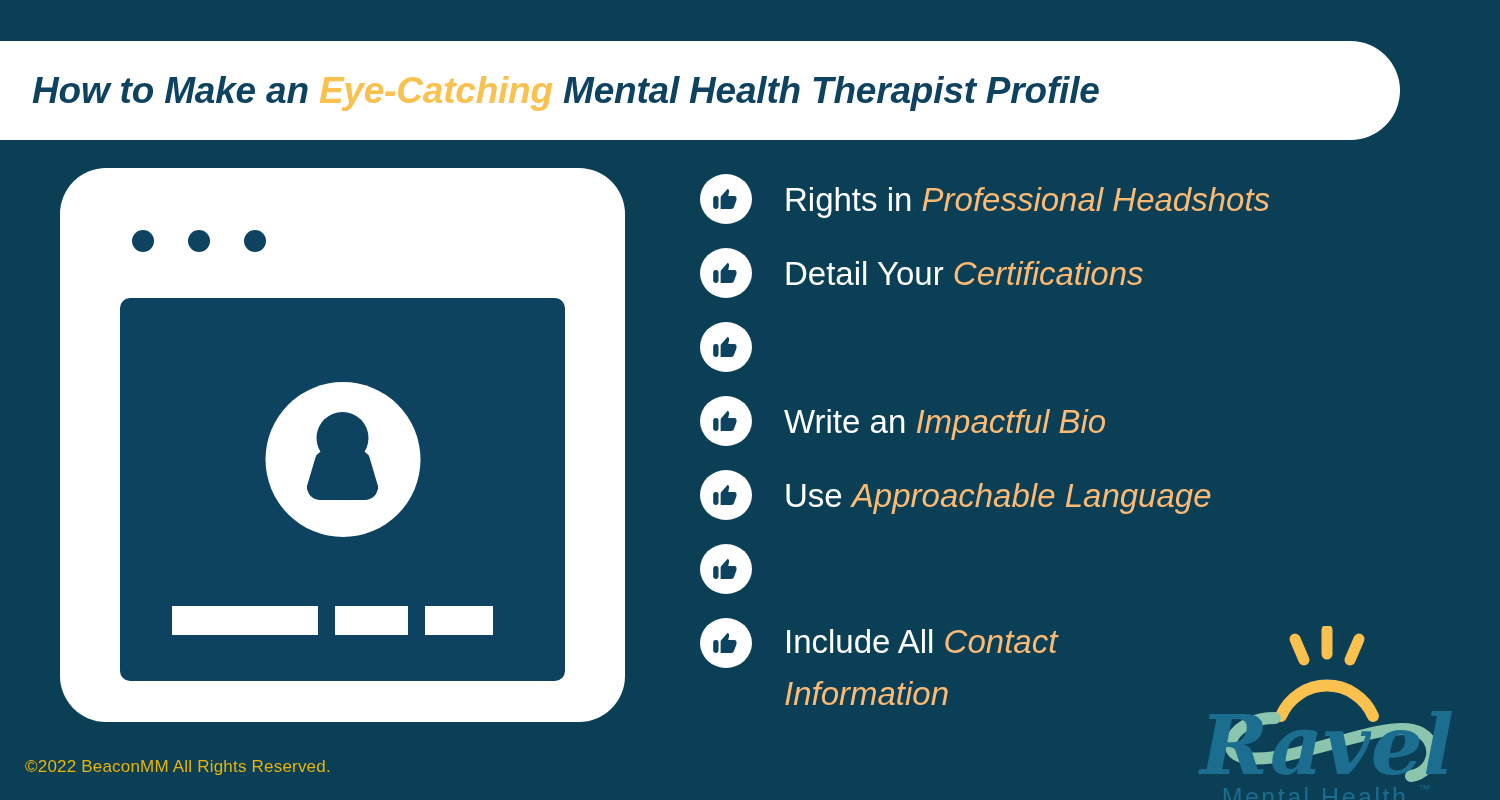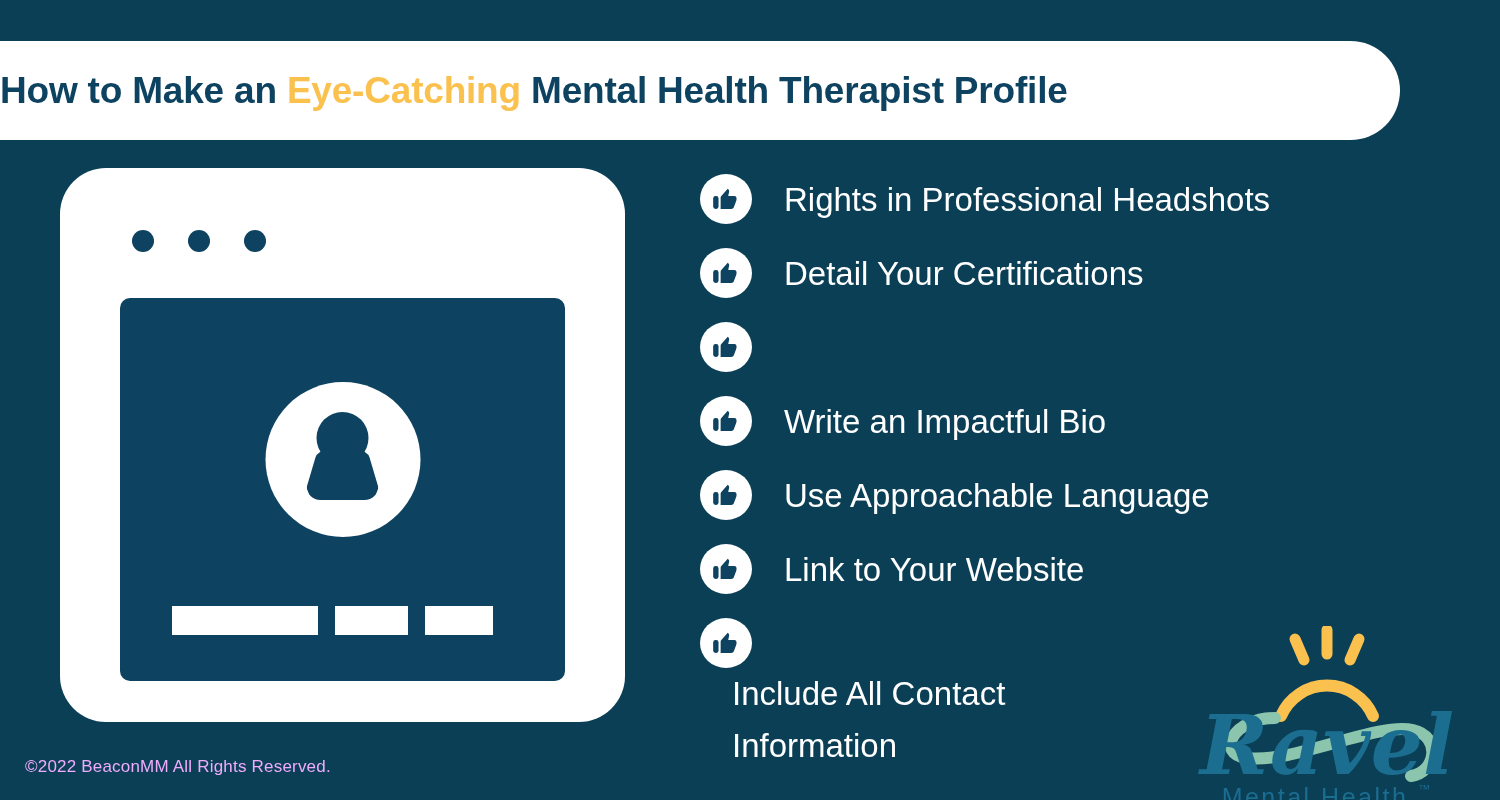--- a/index.html
+++ b/index.html
@@ -22,25 +22,27 @@
     top: 41px;
     width: 1400px;
     height: 99px;
     background: #ffffff;
     border-top-right-radius: 52px;
     border-bottom-right-radius: 52px;
     display: flex;
     align-items: center;
   }
   #title-text {
+    margin-left: 32px;
     font-size: 37px;
     font-weight: bold;
     color: #0d4260;
     letter-spacing: -0.2px;
     white-space: nowrap;
+    font-style: italic;
   }
   #title-text .gold { color: #fbc14f; }
 
   
   #browser-illustration {
     position: absolute;
     left: 60px;
     top: 168px;
     width: 565px;
     height: 554px;
@@ -114,21 +116,21 @@
   .screen-bar.wide   { width: 146px; }
   .screen-bar.medium { width: 73px; }
   .screen-bar.small  { width: 68px; }
 
   
   #copyright {
     position: absolute;
     left: 25px;
     top: 757px;
     font-size: 17px;
-    color: #f0abfc;
+    color: #eab308;
     letter-spacing: 0.2px;
   }
 
   
   #tips-list {
     position: absolute;
     left: 700px;
     top: 172px;
     width: 740px;
   }
@@ -149,22 +151,22 @@
     justify-content: center;
   }
   .tip-icon svg { width: 28px; height: 28px; display: block; }
   .tip-text {
     margin-left: 32px;
     font-size: 33px;
     line-height: 55px;
     color: #ffffff;
     white-space: nowrap;
   }
-  .tip-text .gold { color: #ffffff; }
-  .tip-row.wrap { height: 108px; flex-direction: column; }
+  .tip-text .gold { color: #fdba74; font-style: italic; }
+  .tip-row.wrap { height: 108px; }
   .tip-row.wrap .tip-text {
     white-space: normal;
     width: 370px;
     line-height: 52px;
   }
 
   
   #logo {
     position: absolute;
     left: 1175px;
@@ -255,21 +257,20 @@
     <span class="tip-text"><span>Use </span><span class="gold">Approachable Language</span></span>
   </div>
 
   <div class="tip-row">
     <span class="tip-icon">
       <svg viewBox="0 0 24 24" fill="#0d4260">
           <rect x="1" y="9.5" width="4.6" height="11" rx="2.1"></rect>
           <path d="M7.4 20.5h9.1c1 0 1.9-.6 2.2-1.5l2.1-5.6c.1-.3.2-.6.2-.9v-1.3c0-1-.8-1.8-1.8-1.8h-5.3l.8-3.9c.1-.5-.1-1-.4-1.4l-.8-.8-5.5 6.1c-.4.4-.6 1-.6 1.6v9.5z"></path>
         </svg>
     </span>
-    <span class="tip-text"><span>Link to </span><span class="gold">Your Website</span></span>
   </div>
 
   <div class="tip-row wrap">
     <span class="tip-icon">
       <svg viewBox="0 0 24 24" fill="#0d4260">
           <rect x="1" y="9.5" width="4.6" height="11" rx="2.1"></rect>
           <path d="M7.4 20.5h9.1c1 0 1.9-.6 2.2-1.5l2.1-5.6c.1-.3.2-.6.2-.9v-1.3c0-1-.8-1.8-1.8-1.8h-5.3l.8-3.9c.1-.5-.1-1-.4-1.4l-.8-.8-5.5 6.1c-.4.4-.6 1-.6 1.6v9.5z"></path>
         </svg>
     </span>
     <span class="tip-text"><span>Include All </span><span class="gold">Contact Information</span></span>

